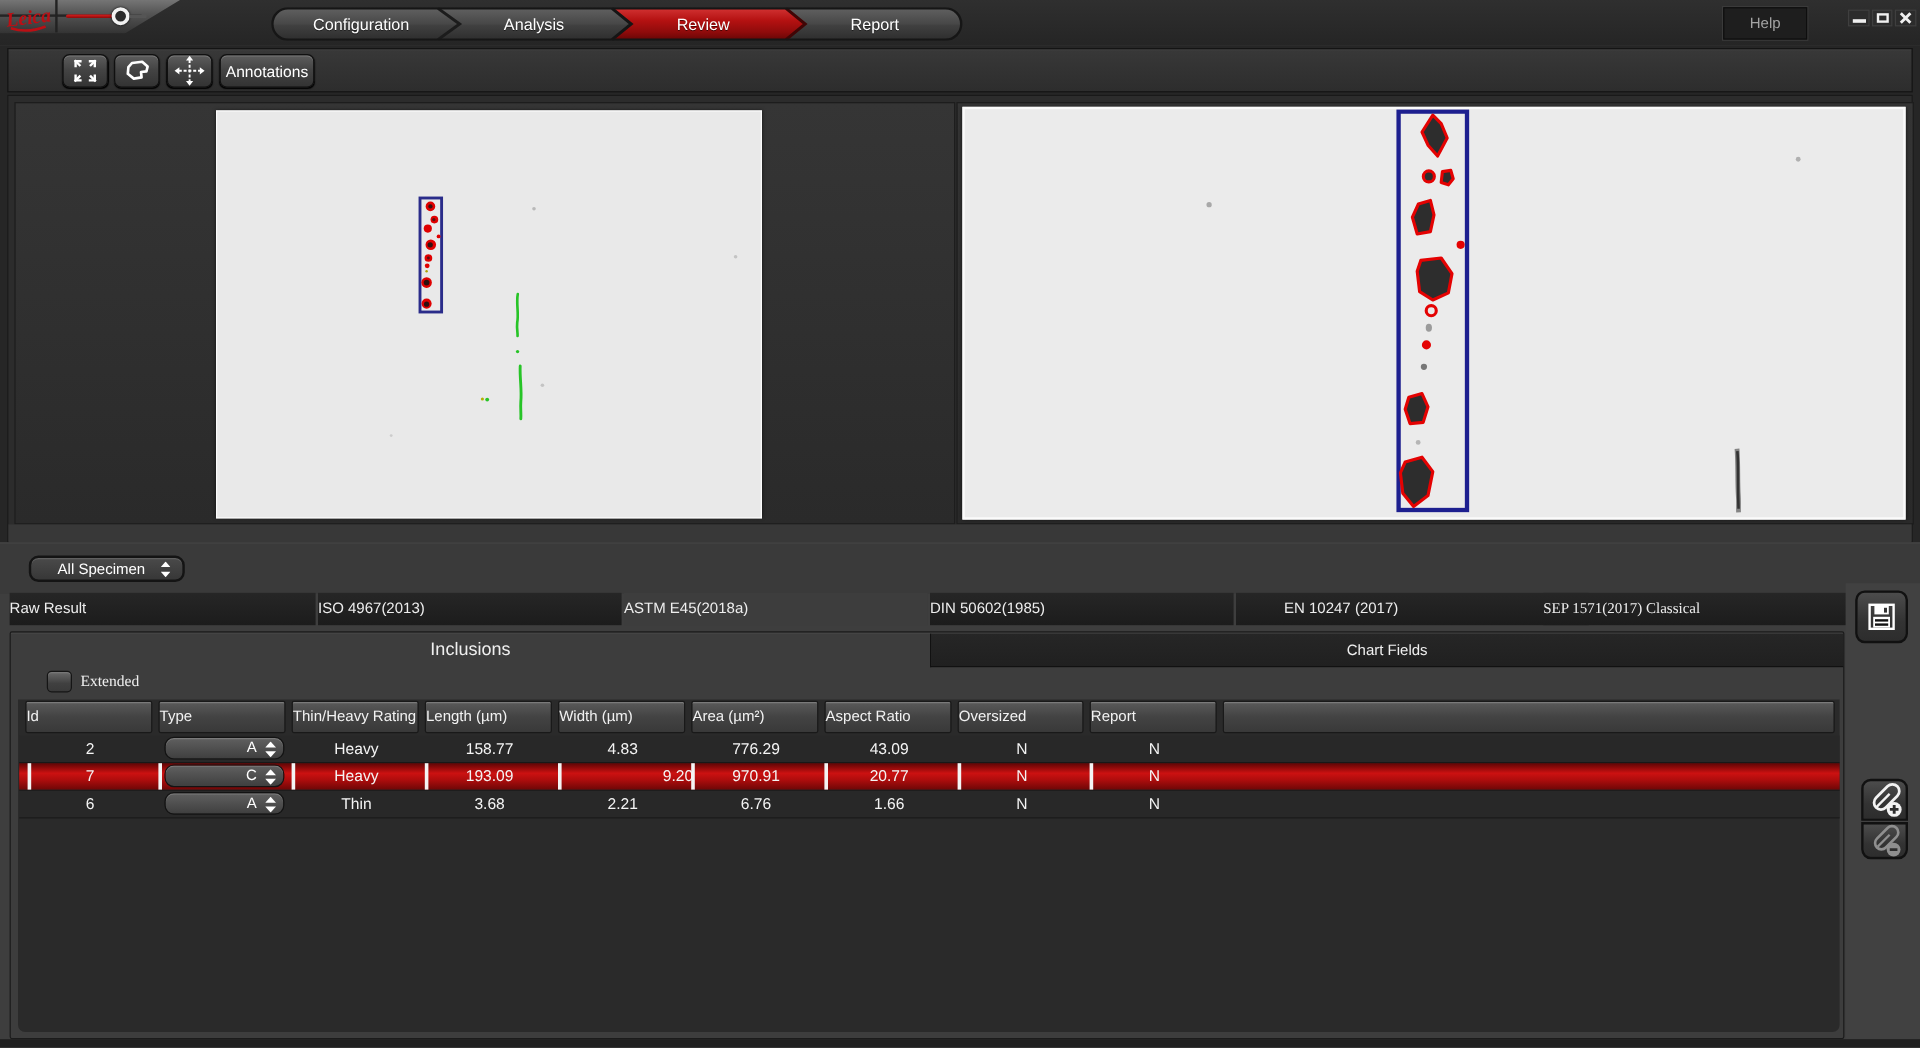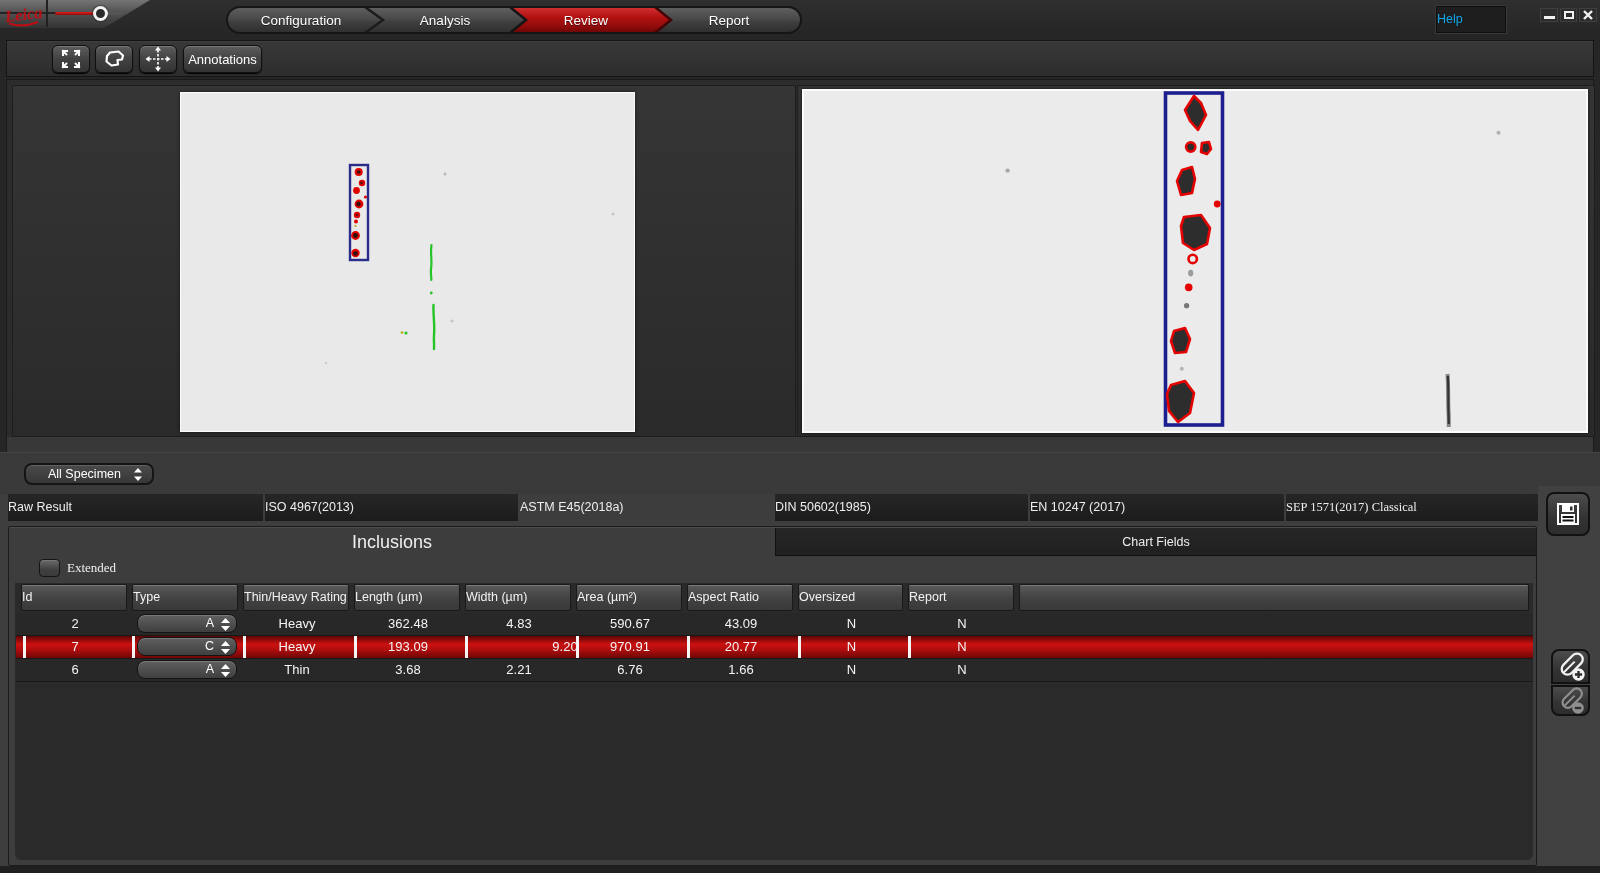--- a/index.html
+++ b/index.html
@@ -46,21 +46,21 @@
   .stdTab{position:absolute;top:494px;height:27px;background:linear-gradient(#262626,#1c1c1c);
           font-size:12.5px;color:#eee;text-align:left;line-height:27px;}
   .stdTab.sel{background:#3d3d3d;}
   
   #panel{left:8px;top:526px;width:1529px;height:340px;background:#3d3d3d;
          border:1px solid #1b1b1b;border-radius:2px;box-sizing:border-box;
          box-shadow:inset 0 1px 0 #4c4c4c;}
   #chartTab{left:766px;top:1px;width:761px;height:28px;background:linear-gradient(#262626,#202020);
             border-left:1px solid #111;border-bottom:1px solid #111;box-sizing:border-box;
             font-size:12.5px;text-align:center;line-height:28px;}
-  #inclTab{left:0;top:1px;width:766px;height:28px;font-size:18px;text-align:center;line-height:28px;}
+  #inclTab{left:0;top:1px;width:766px;height:28px;font-size:15px;text-align:center;line-height:28px;}
   #extBox{left:30px;top:32px;width:21px;height:18px;border-radius:4px;
           background:linear-gradient(#6a6a6a,#404040 60%,#3a3a3a);border:1px solid #151515;
           box-shadow:inset 0 1px 0 #777;box-sizing:border-box;}
   #extLbl{left:58px;top:33px;font-size:13px;font-family:Liberation Serif, serif;}
   #tableArea{left:6px;top:56px;width:1518px;height:277px;background:#2a2a2a;border-radius:0 0 6px 6px;}
   .hcell{position:absolute;top:1px;height:27px;border-radius:2px;border:1px solid #191919;
          background:linear-gradient(#5a5a5a,#434343 50%,#393939);box-shadow:inset 0 1px 0 #7a7a7a;
          box-sizing:border-box;font-size:12.5px;line-height:25px;color:#f2f2f2;}
   .row{position:absolute;left:1px;width:1517px;height:22px;font-size:13px;color:#f4f4f4;}
   .cell{position:absolute;top:0;height:22px;text-align:center;line-height:22px;}
@@ -123,21 +123,21 @@
       </g>
       <g font-size="13.5" fill="#ffffff" text-anchor="middle" font-family="Liberation Sans">
         <text x="75" y="19">Configuration</text>
         <text x="219" y="19">Analysis</text>
         <text x="360" y="19">Review</text>
         <text x="503" y="19">Report</text>
       </g>
     </svg>
     <div class="abs" style="left:1436px;top:6px;width:70px;height:27px;background:#1e1e1e;
          border:1px solid #0e0e0e;box-shadow:0 0 0 1px #3a3a3a;box-sizing:border-box;
-         font-size:12.5px;text-align:left;line-height:25px;color:#0ea5e9;">Help</div>
+         font-size:12.5px;text-align:center;line-height:25px;color:#a3a3a3;">Help</div>
     <div class="abs winbtn" style="left:1540px;width:18px;">
       <div class="abs" style="left:3px;top:7px;width:11px;height:3px;background:#f0f0f0;"></div>
     </div>
     <div class="abs winbtn" style="left:1560px;width:17px;">
       <div class="abs" style="left:3px;top:2px;width:10px;height:8px;border:2px solid #f0f0f0;box-sizing:border-box;"></div>
     </div>
     <div class="abs winbtn" style="left:1579px;width:18px;">
       <svg width="16" height="12" style="position:absolute;left:0;top:0;">
         <path d="M4 2 L12 10 M12 2 L4 10" stroke="#f0f0f0" stroke-width="2.4"></path>
       </svg>
@@ -249,21 +249,21 @@
         <polygon points="4,0 8,4.5 0,4.5" fill="#fff"></polygon>
         <polygon points="4,13 8,8.5 0,8.5" fill="#fff"></polygon>
       </svg>
     </div>
   </div>
 
   <div class="abs stdTab" style="left:8px;width:255px;">Raw Result</div>
   <div class="abs stdTab" style="left:265px;width:253px;">ISO 4967(2013)</div>
   <div class="abs stdTab sel" style="left:520px;width:253px;">ASTM E45(2018a)</div>
   <div class="abs stdTab" style="left:775px;width:253px;">DIN 50602(1985)</div>
-  <div class="abs stdTab" style="left:1030px;width:254px;">EN 10247 (2017)</div>
+  <div class="abs stdTab" style="left:1030px;width:254px;padding-left:40px;">EN 10247 (2017)</div>
   <div class="abs stdTab" style="left:1286px;width:254px;font-family:Liberation Serif, serif;">SEP 1571(2017) Classical</div>
 
   <div class="abs" id="panel">
     <div class="abs" id="inclTab">Inclusions</div>
     <div class="abs" id="chartTab">Chart Fields</div>
     <div class="abs" id="extBox"></div>
     <div class="abs" id="extLbl">Extended</div>
     <div class="abs" id="tableArea">
 
       <div class="hcell" style="left:6px;width:106px;">Id</div>
@@ -283,23 +283,23 @@
       <div class="row" style="top:30px;background:#282828;">
         <div class="cell" style="left:6px;width:106px;">2</div>
         <div class="typesel" style="left:121px;width:100px;">
           <span style="position:absolute;right:22px;top:1px;">A</span>
           <svg width="9" height="13" style="position:absolute;right:6px;top:3px;">
             <polygon points="4.5,0 9,5 0,5" fill="#fff"></polygon>
             <polygon points="4.5,13 9,8 0,8" fill="#fff"></polygon>
           </svg>
         </div>
         <div class="cell" style="left:228px;width:106px;">Heavy</div>
-        <div class="cell" style="left:339px;width:106px;">362.48</div>
+        <div class="cell" style="left:339px;width:106px;">158.77</div>
         <div class="cell" style="left:450px;width:106px;">4.83</div>
-        <div class="cell" style="left:561px;width:106px;">590.67</div>
+        <div class="cell" style="left:561px;width:106px;">776.29</div>
         <div class="cell" style="left:672px;width:106px;">43.09</div>
         <div class="cell" style="left:783px;width:105px;">N</div>
         <div class="cell" style="left:893px;width:106px;">N</div>
       </div>
 
       <div class="row" style="top:53px;background:linear-gradient(#5e0505,#cc1111 38%,#b00d0d 62%,#6e0707);">
         <div class="wbar" style="left:7px;"></div>
         <div class="wbar" style="left:116px;"></div>
         <div class="wbar" style="left:227px;"></div>
         <div class="wbar" style="left:338px;"></div>

